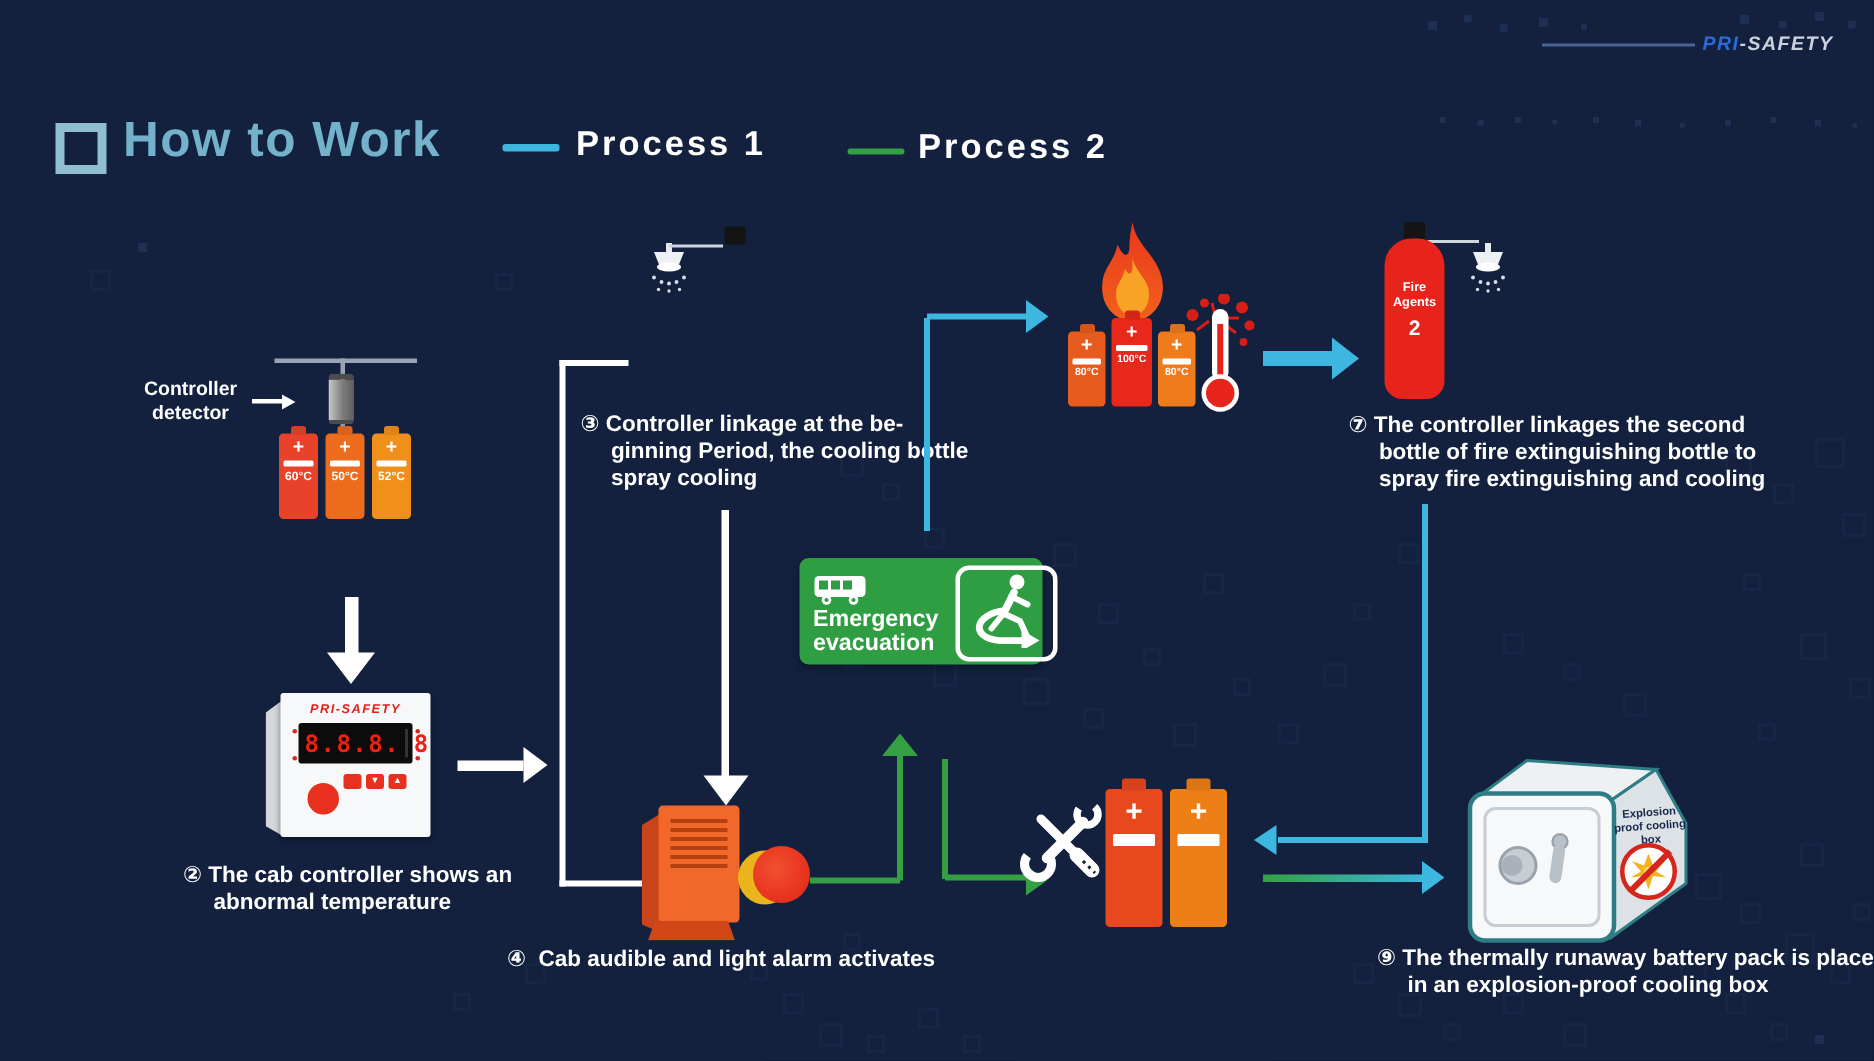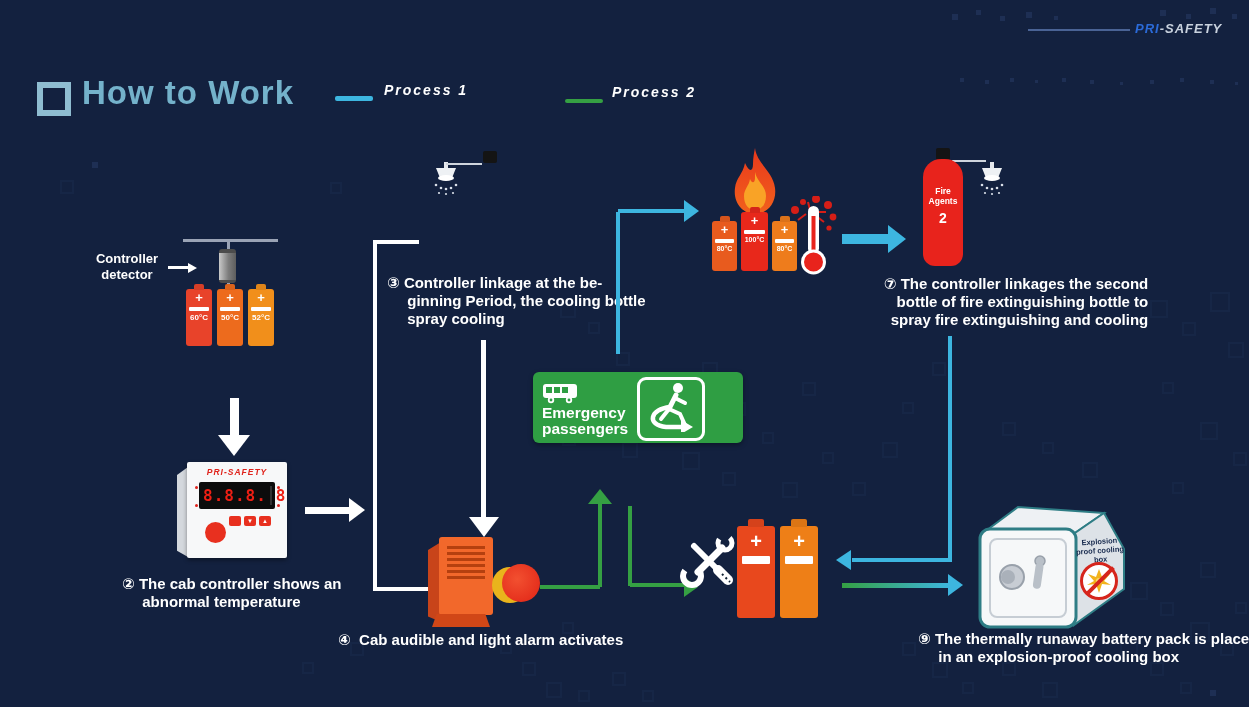--- a/index.html
+++ b/index.html
@@ -6,21 +6,21 @@
   body{background:#0b1630;font-family:"Liberation Sans","DejaVu Sans",sans-serif;}
   .stage{position:relative;width:1249px;height:707px;background:#13213f;overflow:hidden;}
   .abs{position:absolute;}
   
   .psq{position:absolute;border:2px solid rgba(90,130,200,0.28);}
   .psq.fill{border:none;background:rgba(90,130,200,0.35);}
   
   .title-square{position:absolute;left:37px;top:82px;width:22px;height:22px;border:6px solid #8fbdd1;}
   .page-title{position:absolute;left:82px;top:74px;font-size:33px;font-weight:bold;color:#74b2cb;letter-spacing:1px;}
   .legend-line{position:absolute;height:5px;border-radius:2px;}
-  .legend-label{position:absolute;color:#fff;font-weight:bold;font-size:14px;letter-spacing:2px;font-style:italic;}
+  .legend-label{position:absolute;color:#fff;font-weight:bold;font-size:23px;letter-spacing:2px;}
   
   .logo-line{position:absolute;left:1028px;top:29px;width:102px;height:2px;background:rgba(120,155,220,.55);}
   .logo{position:absolute;left:1135px;top:21px;font-size:13px;font-weight:bold;letter-spacing:1px;font-style:italic;}
   .logo .pri{color:#2b6ad8;}
   .logo .safety{color:#c9d2de;}
   
   .step-text{position:absolute;color:#fff;font-weight:bold;font-size:15px;line-height:1.2;margin:0;padding-left:1.35em;text-indent:-1.35em;}
   
   .ln{position:absolute;}
   .white{background:#fff;}
@@ -70,21 +70,21 @@
   .noz-line{position:absolute;height:2px;background:#cfd5dd;}
   
   .alarm{position:absolute;left:428px;top:537px;width:66px;height:90px;}
   .alarm-edge{position:absolute;left:0;top:5px;width:13px;height:80px;background:#c8441a;clip-path:polygon(100% 0,100% 100%,0 93%,0 10%);}
   .alarm-face{position:absolute;left:11px;top:0;width:54px;height:78px;background:#f2682b;border-radius:3px;}
   .alarm-grill{position:absolute;left:8px;top:9px;width:38px;height:34px;background:repeating-linear-gradient(#b5400f 0 3px,transparent 3px 6px);}
   .alarm-wedge{position:absolute;left:4px;top:77px;width:58px;height:13px;background:#d14717;clip-path:polygon(8% 0,92% 0,100% 100%,0 100%);}
   .alarm-light-y{position:absolute;left:492px;top:567px;width:36px;height:36px;border-radius:50%;background:#e9b41c;}
   .alarm-light-r{position:absolute;left:502px;top:564px;width:38px;height:38px;border-radius:50%;background:radial-gradient(circle at 40% 40%,#f25030,#e02315);}
   
-  .sign{position:absolute;left:533px;top:372px;width:210px;height:71px;background:#2f9e43;border-radius:6px;box-shadow:0 2px 5px rgba(0,0,0,.35);}
+  .sign{position:absolute;left:533px;top:372px;width:162px;height:71px;background:#2f9e43;border-radius:6px;box-shadow:0 2px 5px rgba(0,0,0,.35);}
   .sign-text{position:absolute;left:9px;top:33px;color:#fff;font-weight:bold;font-size:15.5px;line-height:1.05;}
   .runner-box{position:absolute;left:104px;top:5px;width:62px;height:58px;border:3px solid #fff;border-radius:9px;}
   
   .box-label{position:absolute;left:1073px;top:537px;width:54px;font-size:7.5px;font-weight:bold;color:#16294d;text-align:center;line-height:1.2;transform:rotate(-4deg);}
   .noexp{position:absolute;left:1080px;top:562px;width:32px;height:32px;border:3px solid #d6251c;border-radius:50%;background:#fff;}
   .noexp .slash{position:absolute;left:-2px;top:14px;width:38px;height:4px;background:#d6251c;transform:rotate(-45deg);}
 </style>
 </head>
 <body>
 
@@ -291,21 +291,21 @@
       <rect x="4" y="5" width="6" height="6" fill="#2f9e43"></rect>
       <rect x="12" y="5" width="6" height="6" fill="#2f9e43"></rect>
       <rect x="20" y="5" width="6" height="6" fill="#2f9e43"></rect>
       <circle cx="9" cy="18" r="3.2" fill="#fff"></circle>
       <circle cx="27" cy="18" r="3.2" fill="#fff"></circle>
       <circle cx="9" cy="18" r="1.4" fill="#2f9e43"></circle>
       <circle cx="27" cy="18" r="1.4" fill="#2f9e43"></circle>
     </svg>
     <div class="sign-text">
       <div>Emergency</div>
-      <div>passengers</div>
+      <div>evacuation</div>
     </div>
     <div class="runner-box">
       <svg width="56" height="52">
         <circle cx="38" cy="8" r="5" fill="#fff"></circle>
         <path d="M36 15 L29 29" stroke="#fff" stroke-width="5" stroke-linecap="round" fill="none"></path>
         <path d="M35 18 L45 23" stroke="#fff" stroke-width="4" stroke-linecap="round" fill="none"></path>
         <path d="M29 29 L40 34 L45 45" stroke="#fff" stroke-width="4" stroke-linecap="round" fill="none"></path>
         <path d="M29 29 L21 39" stroke="#fff" stroke-width="4" stroke-linecap="round" fill="none"></path>
         <path d="M30 27 C10 29 6 45 26 47 L42 47" stroke="#fff" stroke-width="4.5" fill="none"></path>
         <polygon points="41,40 53,47 41,54" fill="#fff"></polygon>
@@ -382,21 +382,21 @@
         <circle cx="28" cy="27" r="1.3"></circle>
         <circle cx="11" cy="35" r="1.1"></circle>
       <circle cx="18" cy="36" r="1.1"></circle>
         <circle cx="25" cy="35" r="1.1"></circle>
     </g>
   </svg>
   <div class="bottle-body" style="left:923px;top:159px;width:40px;height:107px;">
     <div class="bottle-label">Fire Agents</div>
     <div class="bottle-num">2</div>
   </div>
-  <p class="step-text" style="left:860px;top:275px;width:268px;text-align:right;">
+  <p class="step-text" style="left:899px;top:275px;width:268px;">
     <span>⑦</span> <span>The controller linkages the second bottle of fire extinguishing bottle to spray fire extinguishing and cooling</span>
   </p>
 
   <div class="ln cyan" style="left:948px;top:336px;width:4px;height:226px;"></div>
   <div class="ln cyan" style="left:852px;top:558px;width:96px;height:4px;"></div>
   <div class="ah ah-l-c" style="left:836px;top:550px;"></div>
 
   <svg class="abs" style="left:678px;top:530px;" width="58" height="58">
     <path d="M16 16 L40 40" stroke="#fff" stroke-width="6" stroke-linecap="round"></path>
     <path d="M40 40 L50 50" stroke="#fff" stroke-width="10" stroke-linecap="round"></path>

